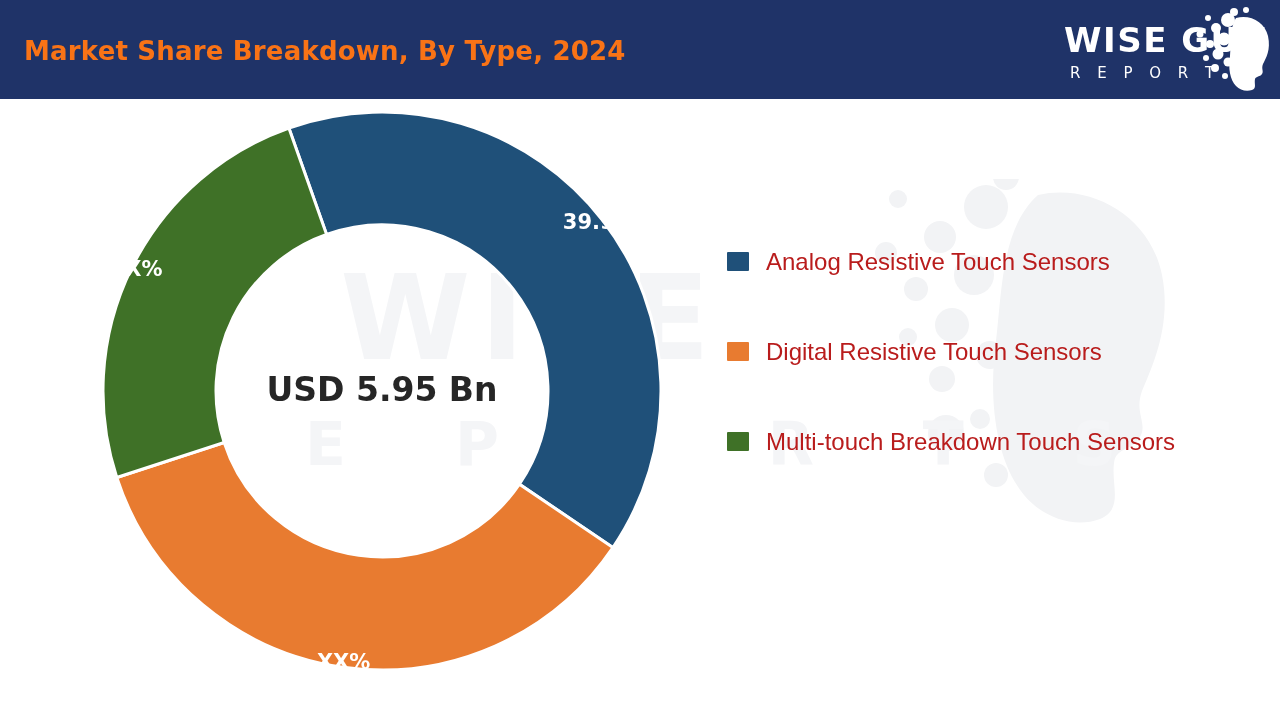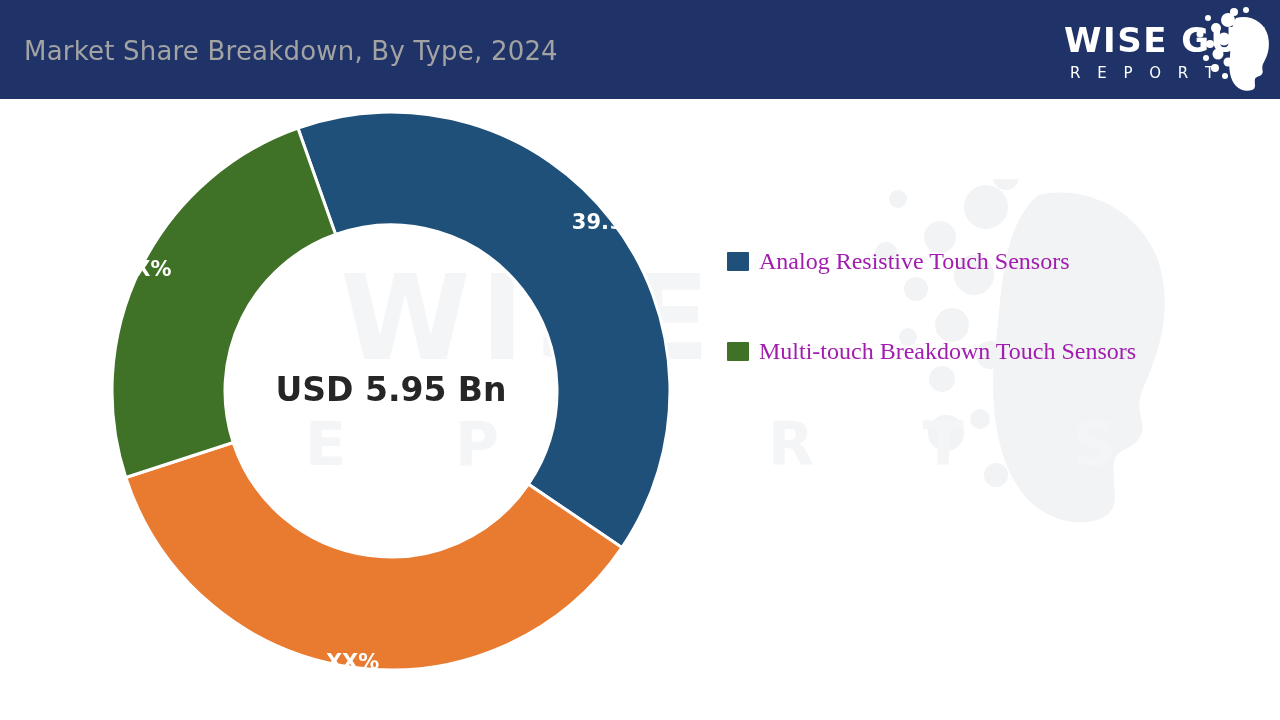--- a/index.html
+++ b/index.html
@@ -12,21 +12,21 @@
   .page{position:relative;width:1280px;height:720px;background:#ffffff;overflow:hidden;}
 
   
   .header{
     position:absolute;left:0;top:0;width:1280px;height:99px;
     background:#1f3368;
   }
   .header-title{
     position:absolute;left:24px;top:36px;
     font-family:"DejaVu Sans", sans-serif;
-    font-size:26px;font-weight:normal;color:#a3a3a3;
+    font-size:26px;font-weight:bold;color:#f97316;
     letter-spacing:.2px;white-space:nowrap;
   }
   
   .logo{position:absolute;right:6px;top:6px;width:214px;height:88px;}
   .logo svg{display:block;}
 
   
   .body{
     position:absolute;left:0;top:99px;width:1280px;height:621px;
     background:#ffffff;
@@ -48,21 +48,21 @@
     font-size:118px;font-weight:bold;color:#f4f5f7;
     letter-spacing:10px;white-space:nowrap;line-height:1;
   }
   .wm-line2{
     position:absolute;left:0;top:155px;width:760px;text-align:center;
     font-size:60px;font-weight:bold;color:#f4f5f7;
     letter-spacing:44px;white-space:nowrap;line-height:1;
   }
 
   
-  .donut-wrap{position:absolute;left:104px;top:12px;width:580px;height:580px;}
+  .donut-wrap{position:absolute;left:95px;top:12px;width:580px;height:580px;}
   .donut-svg{display:block;}
 
   .slice-label{
     font-family:"DejaVu Sans", sans-serif;
     font-size:21px;font-weight:bold;fill:#ffffff;
     text-anchor:middle;dominant-baseline:middle;
   }
   .center-label{
     font-family:"DejaVu Sans", sans-serif;
     font-size:33px;font-weight:bold;fill:#262626;
@@ -72,23 +72,23 @@
   
   .legend{position:absolute;left:727px;top:150px;width:520px;}
   .legend-item{
     position:relative;height:90px;
     display:flex;align-items:flex-start;
   }
   .legend-swatch{
     width:22px;height:19px;margin-top:3px;flex:0 0 auto;border-radius:1px;
   }
   .legend-text{
-    margin-left:10px;
-    font-family:Liberation Serif, serif;
-    font-size:24px;color:#a21caf;line-height:25px;white-space:nowrap;
+    margin-left:17px;
+    font-family:Liberation Sans, sans-serif;
+    font-size:24px;color:#b91c1c;line-height:25px;white-space:nowrap;
   }
 </style>
 </head>
 <body>
 
 <div class="page">
 
   <div class="header">
     <div class="header-title">Market Share Breakdown, By Type, 2024</div>
 
@@ -170,19 +170,23 @@
         <text id="donut-center-text" class="center-label" x="287" y="280">USD 5.95 Bn</text>
       </svg>
     </div>
 
     <div class="legend" id="legend">
         <div class="legend-item">
           <span class="legend-swatch" style="background: rgb(31, 80, 121);"></span>
           <span class="legend-text">Analog Resistive Touch Sensors</span>
         </div>
         <div class="legend-item">
+          <span class="legend-swatch" style="background: rgb(232, 123, 48);"></span>
+          <span class="legend-text">Digital Resistive Touch Sensors</span>
+        </div>
+        <div class="legend-item">
           <span class="legend-swatch" style="background: rgb(63, 113, 39);"></span>
           <span class="legend-text">Multi-touch Breakdown Touch Sensors</span>
         </div>
       </div>
 
   </div>
 </div>
 
 </body></html>

